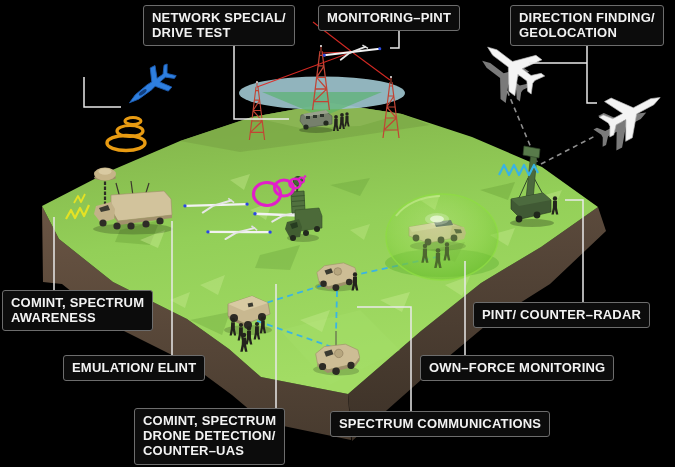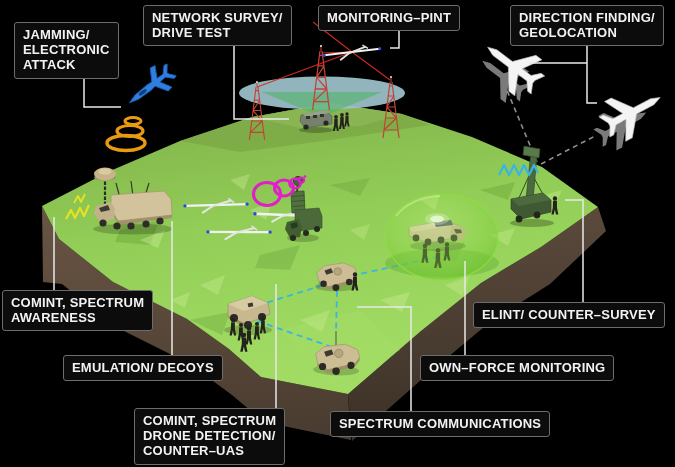--- a/index.html
+++ b/index.html
@@ -305,31 +305,28 @@
     <path d="M587,43 V103 H597 M587,63 H529"></path>
     <path d="M54,290 V217"></path>
     <path d="M172,355 V221"></path>
     <path d="M276,408 V284"></path>
     <path d="M411,411 V307 H357"></path>
     <path d="M465,355 V261"></path>
     <path d="M583,302 V200 H565"></path>
   </g>
 </svg>
 
-<div class="label" style="left:14px;top:22px">JAMMING/
-ELECTRONIC
-ATTACK</div>
-<div class="label" style="left:143px;top:5px">NETWORK SURVEY/
+<div class="label" style="left:143px;top:5px">NETWORK SPECIAL/
 DRIVE TEST</div>
 <div class="label" style="left:318px;top:5px">MONITORING–PINT</div>
 <div class="label" style="left:510px;top:5px">DIRECTION FINDING/
 GEOLOCATION</div>
 <div class="label" style="left:2px;top:290px">COMINT, SPECTRUM
 AWARENESS</div>
-<div class="label" style="left:63px;top:355px">EMULATION/ DECOYS</div>
+<div class="label" style="left:63px;top:355px">EMULATION/ ELINT</div>
 <div class="label" style="left:134px;top:408px">COMINT, SPECTRUM
 DRONE DETECTION/
 COUNTER–UAS</div>
 <div class="label" style="left:330px;top:411px">SPECTRUM COMMUNICATIONS</div>
 <div class="label" style="left:420px;top:355px">OWN–FORCE MONITORING</div>
-<div class="label" style="left:473px;top:302px">ELINT/ COUNTER–SURVEY</div>
+<div class="label" style="left:473px;top:302px">PINT/ COUNTER–RADAR</div>
 
 </div>
 
 </body></html>

